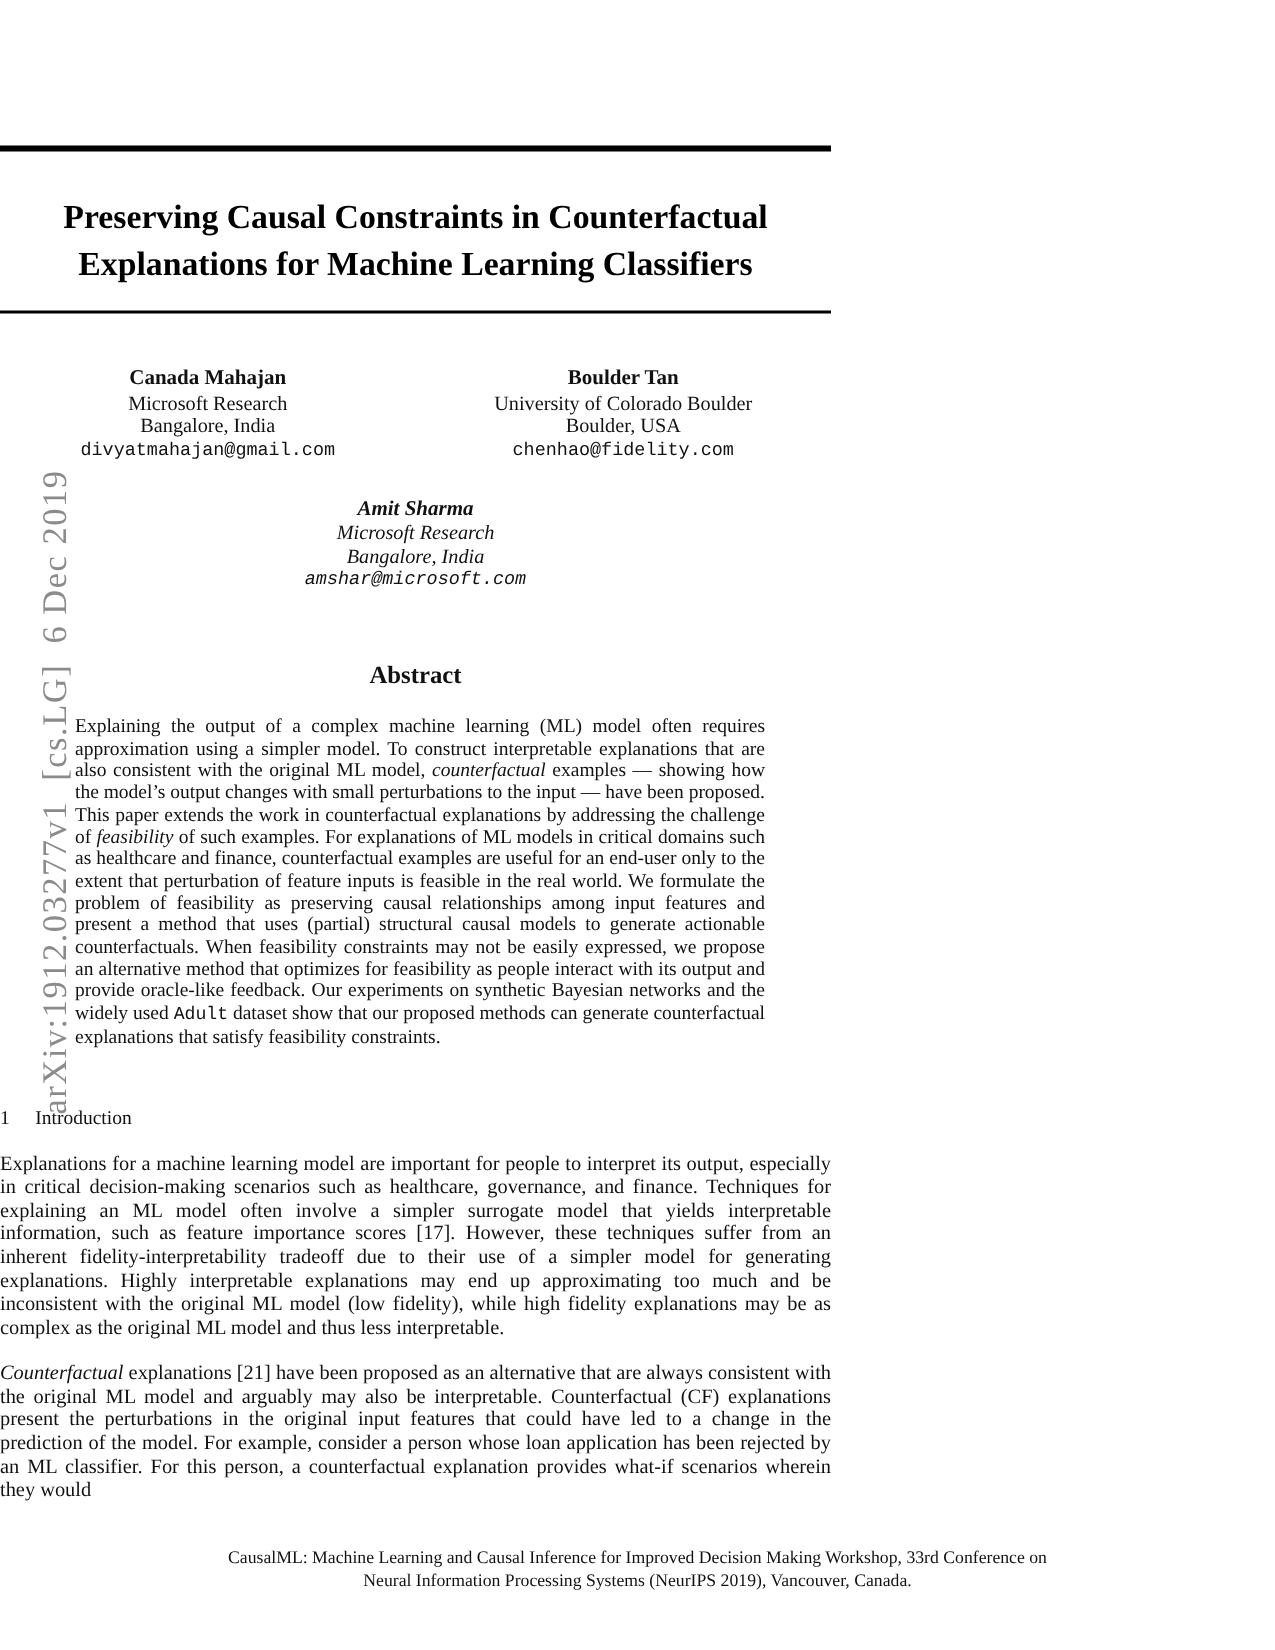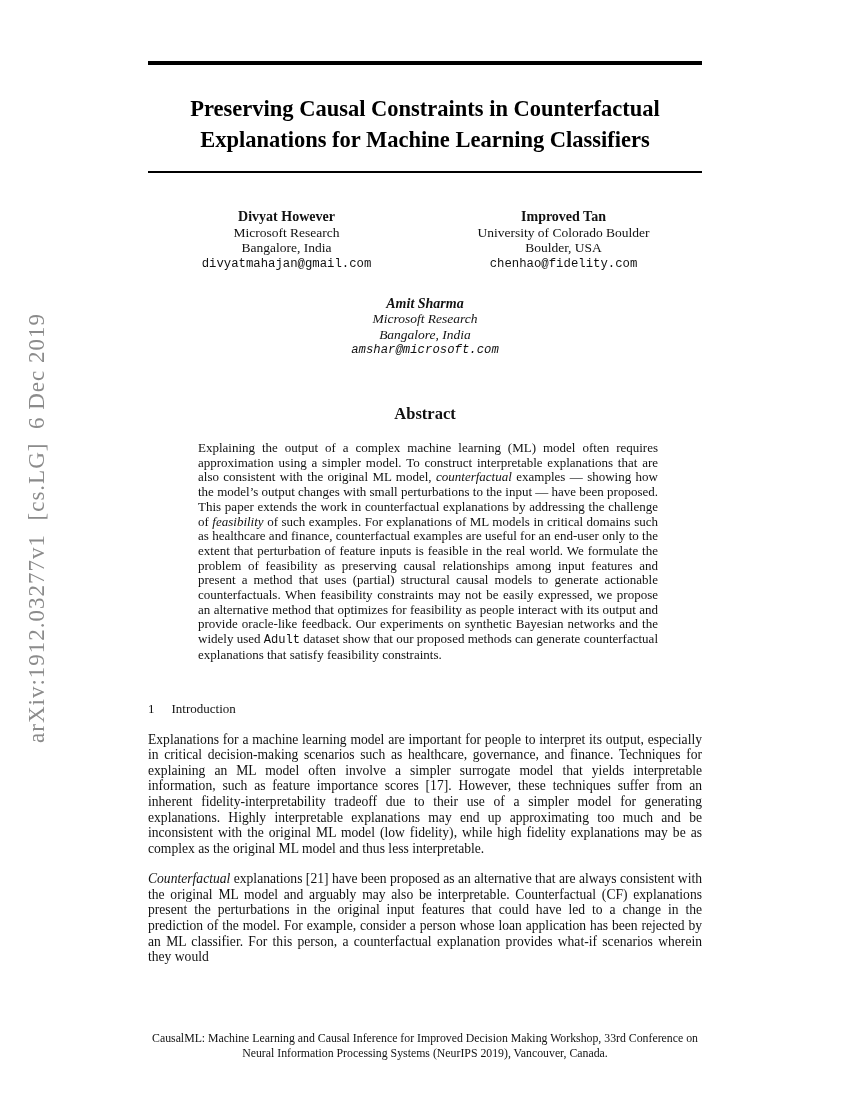--- a/index.html
+++ b/index.html
@@ -21,22 +21,21 @@
     transform: rotate(-90deg);
     font-family: "Liberation Serif", serif;
     font-size: 23px;
     color: #8b8b8b;
     white-space: pre;
     letter-spacing: 1px;
   }
   .content {
     position: relative;
     width: 554px;
-    margin-left: 148px;
-    padding-top: 61px;
+    padding-top: 97px;
   }
   .rule-thick { height: 4px; background: #000; }
   .rule-thin  { height: 2px; background: #000; margin-top: 16px; }
   .title {
     margin: 28px 0 0 0;
     text-align: center;
     font-size: 22.5px;
     line-height: 31px;
     font-weight: bold;
     color: #000;
@@ -99,27 +98,27 @@
 
     <h1 class="title">
       <span>Preserving Causal Constraints in Counterfactual</span><br>
       <span>Explanations for Machine Learning Classifiers</span>
     </h1>
 
     <div class="rule-thin"></div>
 
     <div class="authors-row">
       <div class="author-col">
-        <div class="author-name">Divyat However</div>
+        <div class="author-name">Canada Mahajan</div>
         <div class="author-affil">Microsoft Research</div>
         <div class="author-affil">Bangalore, India</div>
         <div class="author-email">divyatmahajan@gmail.com</div>
       </div>
       <div class="author-col">
-        <div class="author-name">Improved Tan</div>
+        <div class="author-name">Boulder Tan</div>
         <div class="author-affil">University of Colorado Boulder</div>
         <div class="author-affil">Boulder, USA</div>
         <div class="author-email">chenhao@fidelity.com</div>
       </div>
     </div>
 
     <div class="author-center">
       <div class="author-name">Amit Sharma</div>
       <div class="author-affil">Microsoft Research</div>
       <div class="author-affil">Bangalore, India</div>

